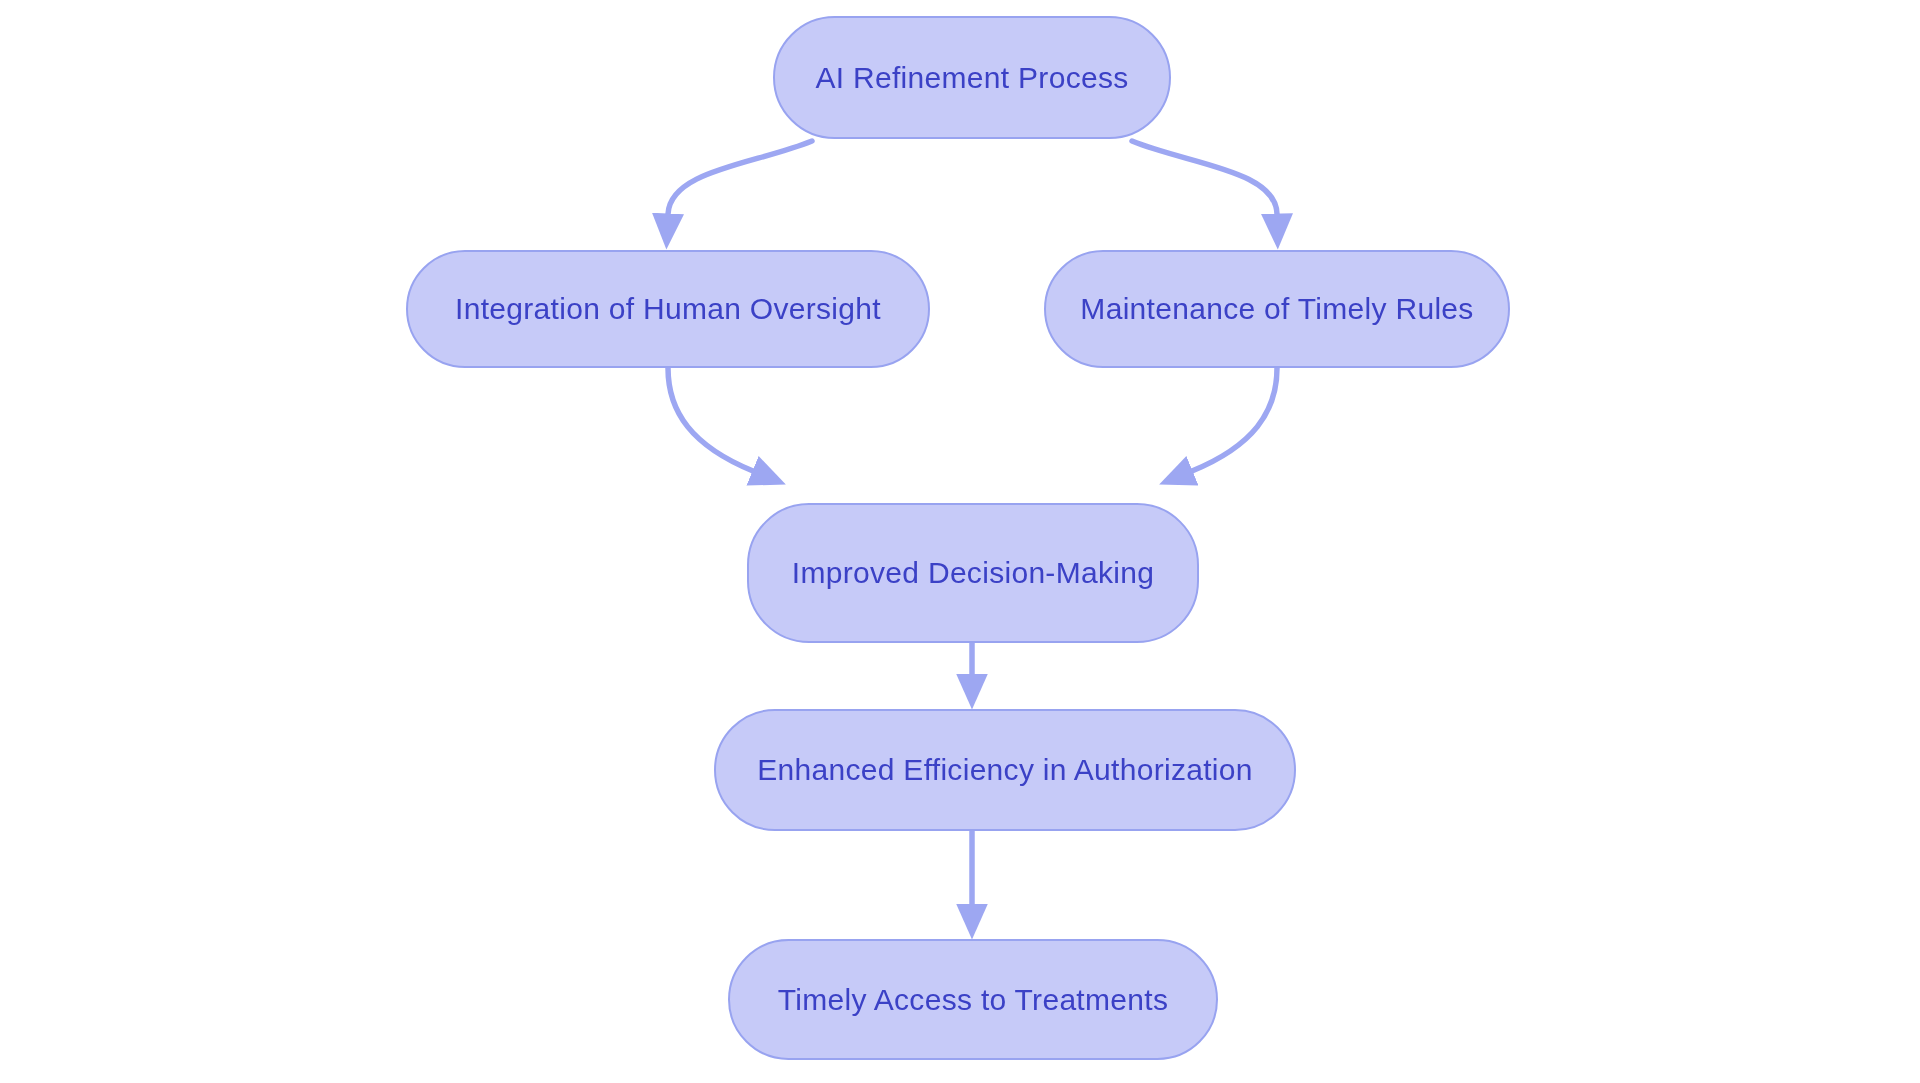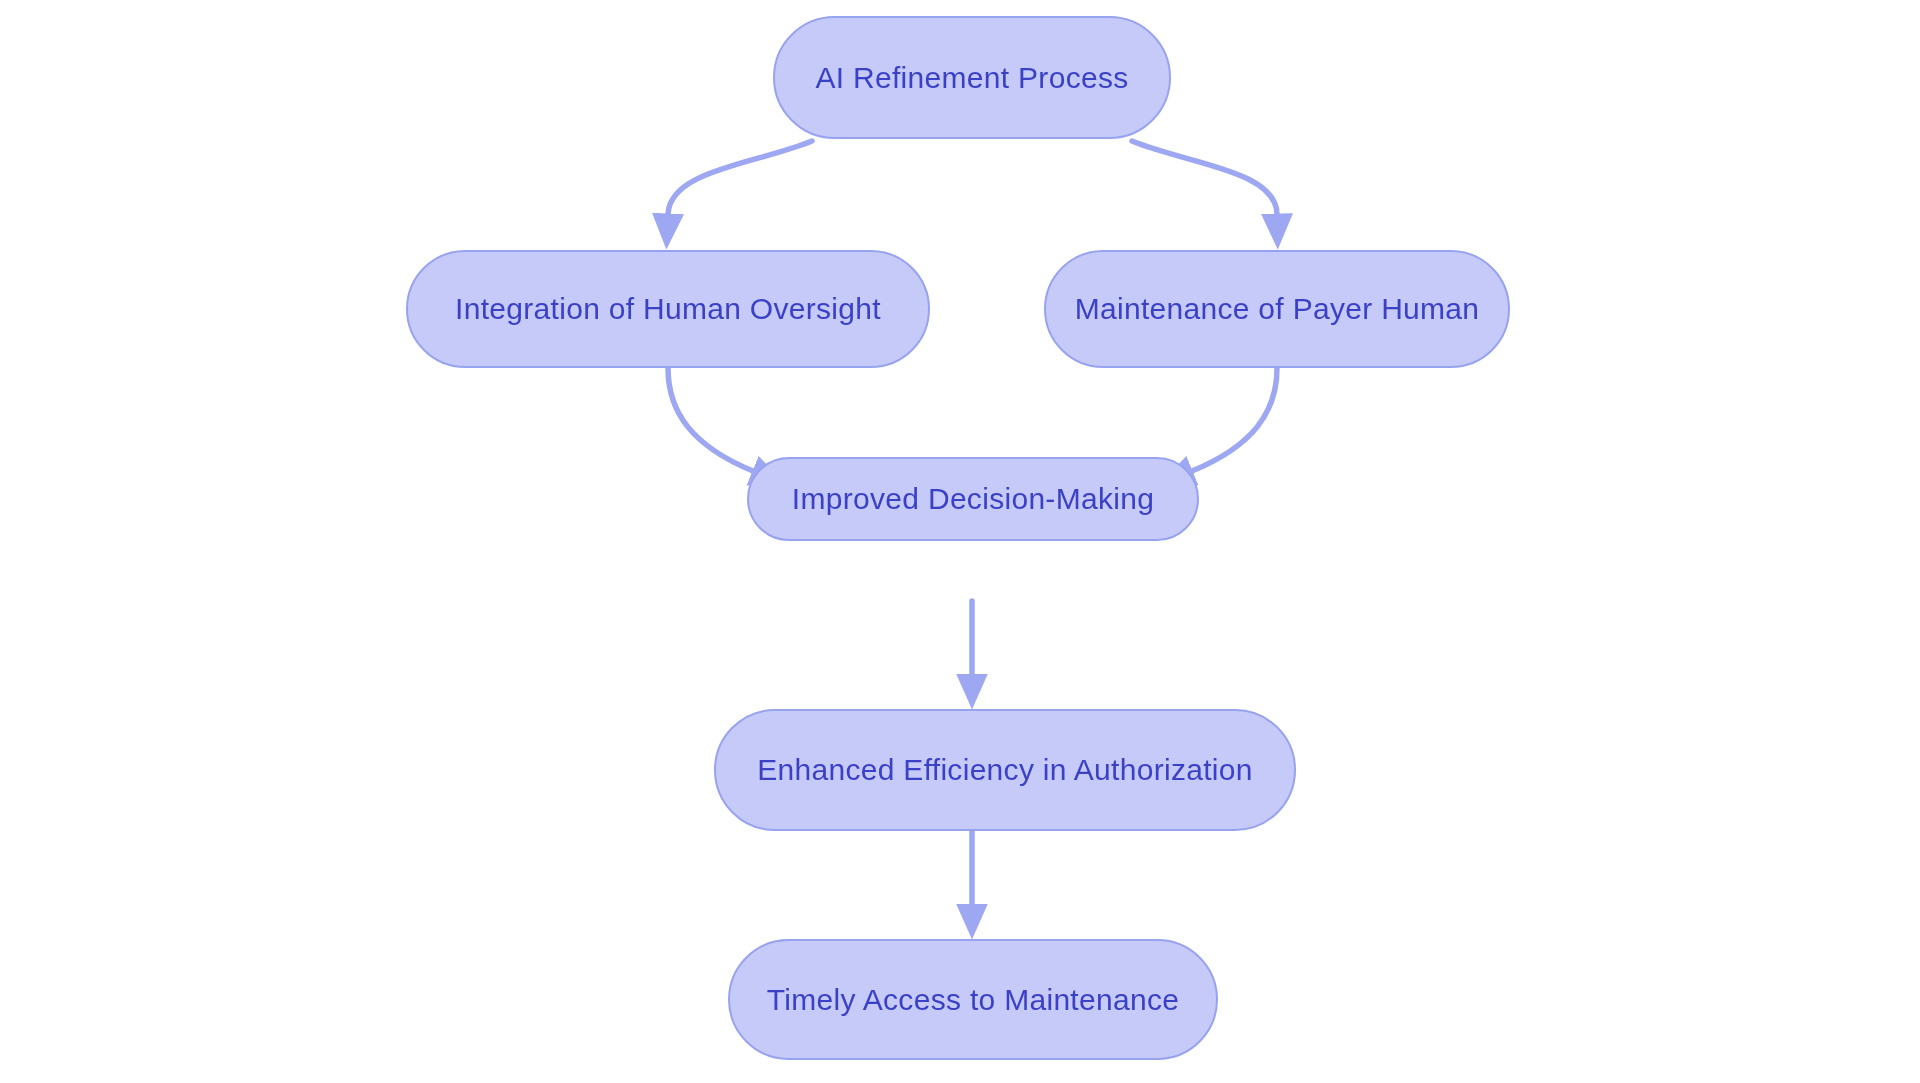--- a/index.html
+++ b/index.html
@@ -44,21 +44,21 @@
     color: #3b41c6;
     font-size: 30px;
     letter-spacing: 0.3px;
     white-space: nowrap;
     line-height: 1.2;
   }
   
   .n0 { left: 773px;  top: 16px;  width: 398px; height: 123px; }
   .n1 { left: 406px;  top: 250px; width: 524px; height: 118px; }
   .n2 { left: 1044px; top: 250px; width: 466px; height: 118px; }
-  .n3 { left: 747px;  top: 457px; width: 452px; height: 84px; align-items: center; }
+  .n3 { left: 747px;  top: 503px; width: 452px; height: 140px; align-items: center; }
   .n4 { left: 714px;  top: 709px; width: 582px; height: 122px; }
   .n5 { left: 728px;  top: 939px; width: 490px; height: 121px; }
 </style>
 </head>
 <body>
 
 <div class="canvas">
 
   <svg class="edges-layer" width="1920" height="1083" viewBox="0 0 1920 1083" xmlns="http://www.w3.org/2000/svg">
     <defs>
@@ -76,28 +76,28 @@
 
   <div class="node n1">
     <span class="node-label">Integration of Human Oversight</span>
   </div>
 
   <div class="node n0">
     <span class="node-label">AI Refinement Process</span>
   </div>
 
   <div class="node n2">
-    <span class="node-label">Maintenance of Payer Human</span>
+    <span class="node-label">Maintenance of Timely Rules</span>
   </div>
 
   <div class="node n3">
     <span class="node-label">Improved Decision-Making</span>
   </div>
 
   <div class="node n4">
     <span class="node-label">Enhanced Efficiency in Authorization</span>
   </div>
 
   <div class="node n5">
-    <span class="node-label">Timely Access to Maintenance</span>
+    <span class="node-label">Timely Access to Treatments</span>
   </div>
 
 </div>
 
 </body></html>

